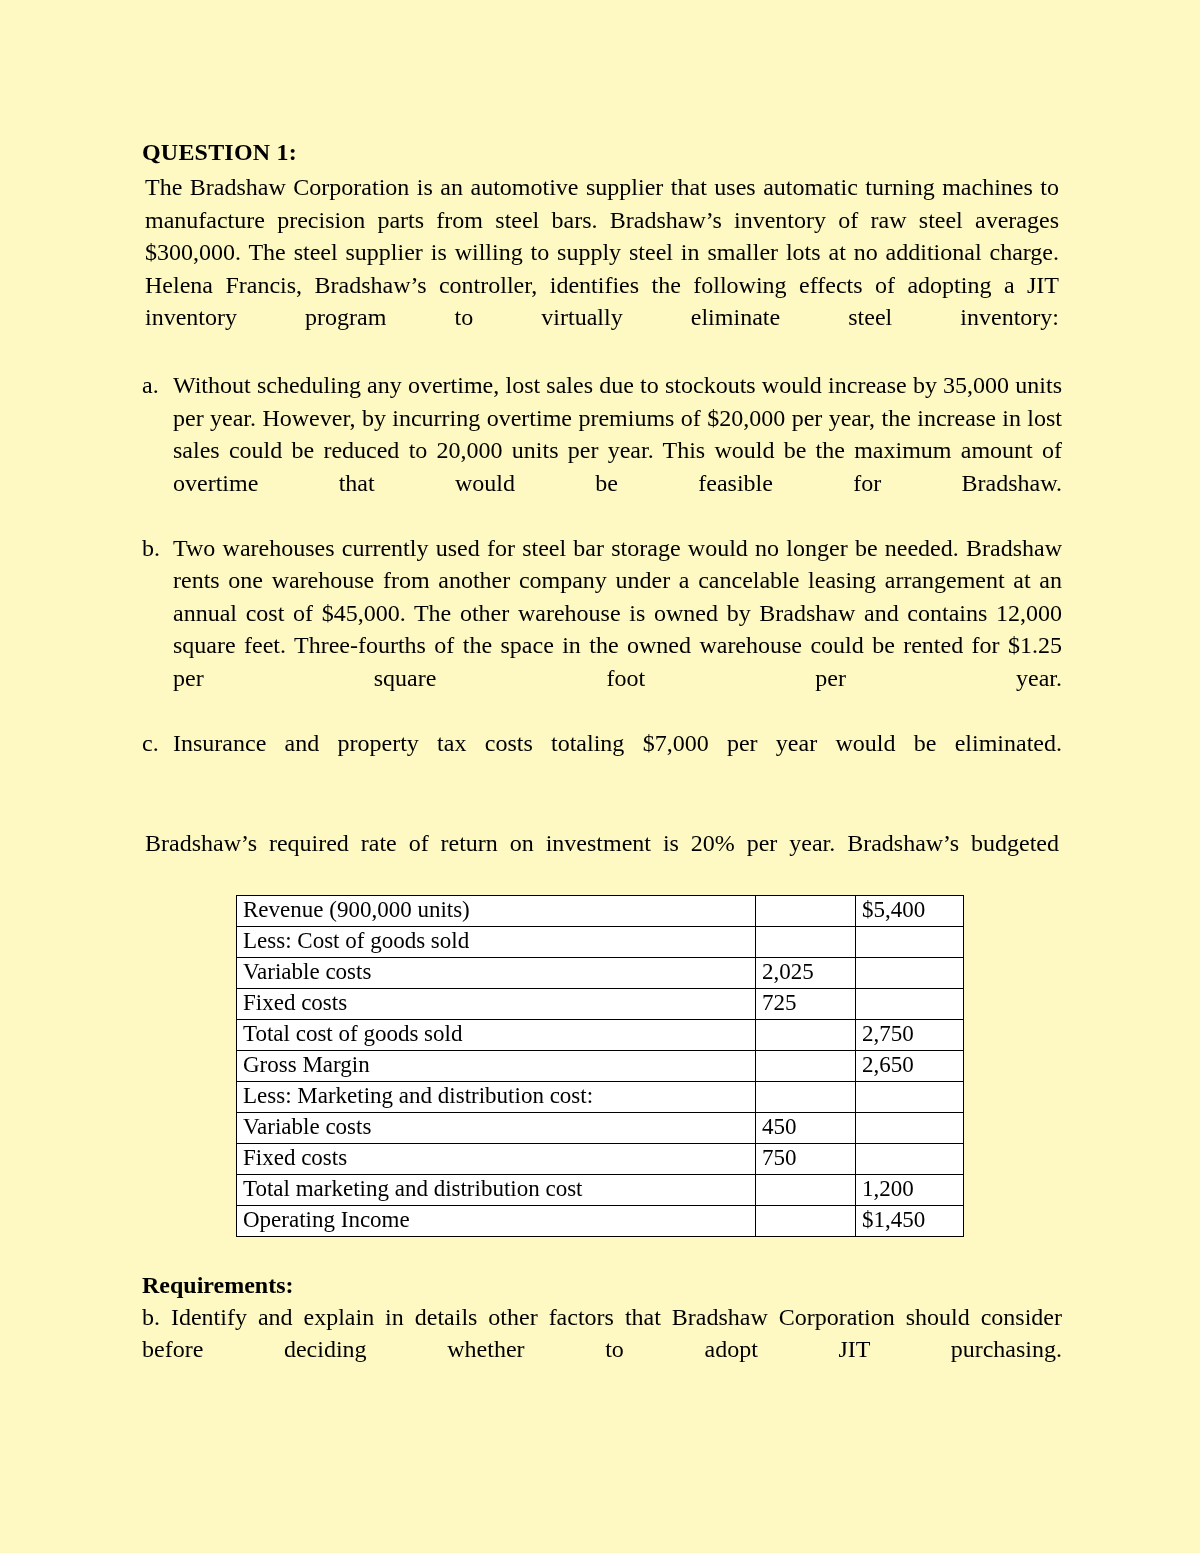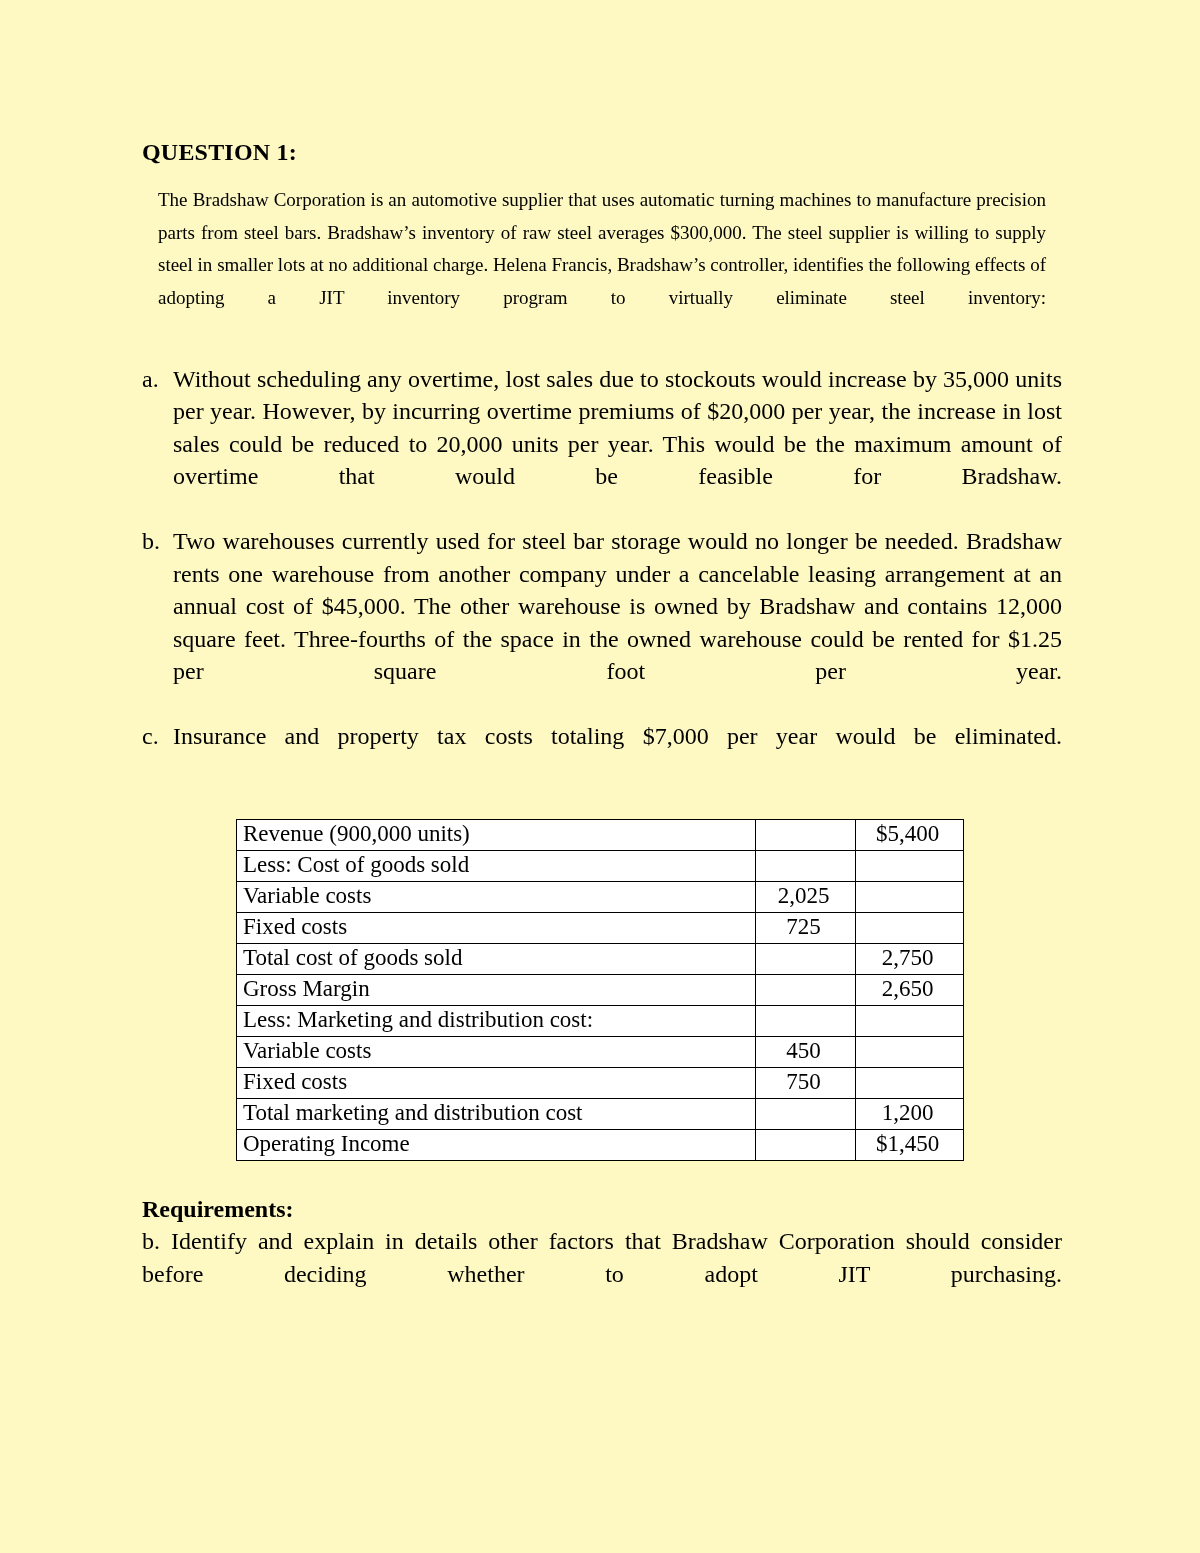--- a/index.html
+++ b/index.html
@@ -29,25 +29,25 @@
 
   .q-heading {
     font-size: 24px;
     font-weight: bold;
     line-height: 32px;
     letter-spacing: 0.2px;
     margin: 0 0 0 0;
   }
 
   .para {
-    font-size: 19px;
+    font-size: 24px;
     line-height: 32.5px;
     text-align: justify;
     text-justify: inter-word;
-    margin: 16px;
+    margin: 3px;
   }
 
   
   .alpha-list {
     margin: 0;
     padding: 0;
     list-style: none;
   }
 
   .alpha-list li {
@@ -114,21 +114,21 @@
     line-height: 28px;
     vertical-align: middle;
     white-space: nowrap;
   }
 
   table.income td.label {
     text-align: left;
   }
 
   table.income td.num {
-    text-align: center;
+    text-align: left;
     padding-right: 10px;
   }
 
   col.c-label { width: 519px; }
   col.c-mid   { width: 100px; }
   col.c-right { width: 108px; }
 
   
   .req-heading {
     font-size: 24px;
@@ -172,20 +172,21 @@
         <span class="li-text">Two warehouses currently used for steel bar storage would no longer be needed. Bradshaw rents one warehouse from another company under a cancelable leasing arrangement at an annual cost of $45,000. The other warehouse is owned by Bradshaw and contains 12,000 square feet. Three-fourths of the space in the owned warehouse could be rented for $1.25 per square foot per year.</span>
       </li>
       <li>
         <span class="marker">c.</span>
         <span class="li-text">Insurance and property tax costs totaling $7,000 per year would be eliminated.</span>
       </li>
     </ul>
 
     <div class="spacer-blank"></div>
 
+    <p class="para para-justify-block">Bradshaw’s required rate of return on investment is 20% per year. Bradshaw’s budgeted</p>
 
 
     <div class="table-wrap">
       <table class="income">
         <colgroup>
           <col class="c-label">
           <col class="c-mid">
           <col class="c-right">
         </colgroup>
         <tbody>

